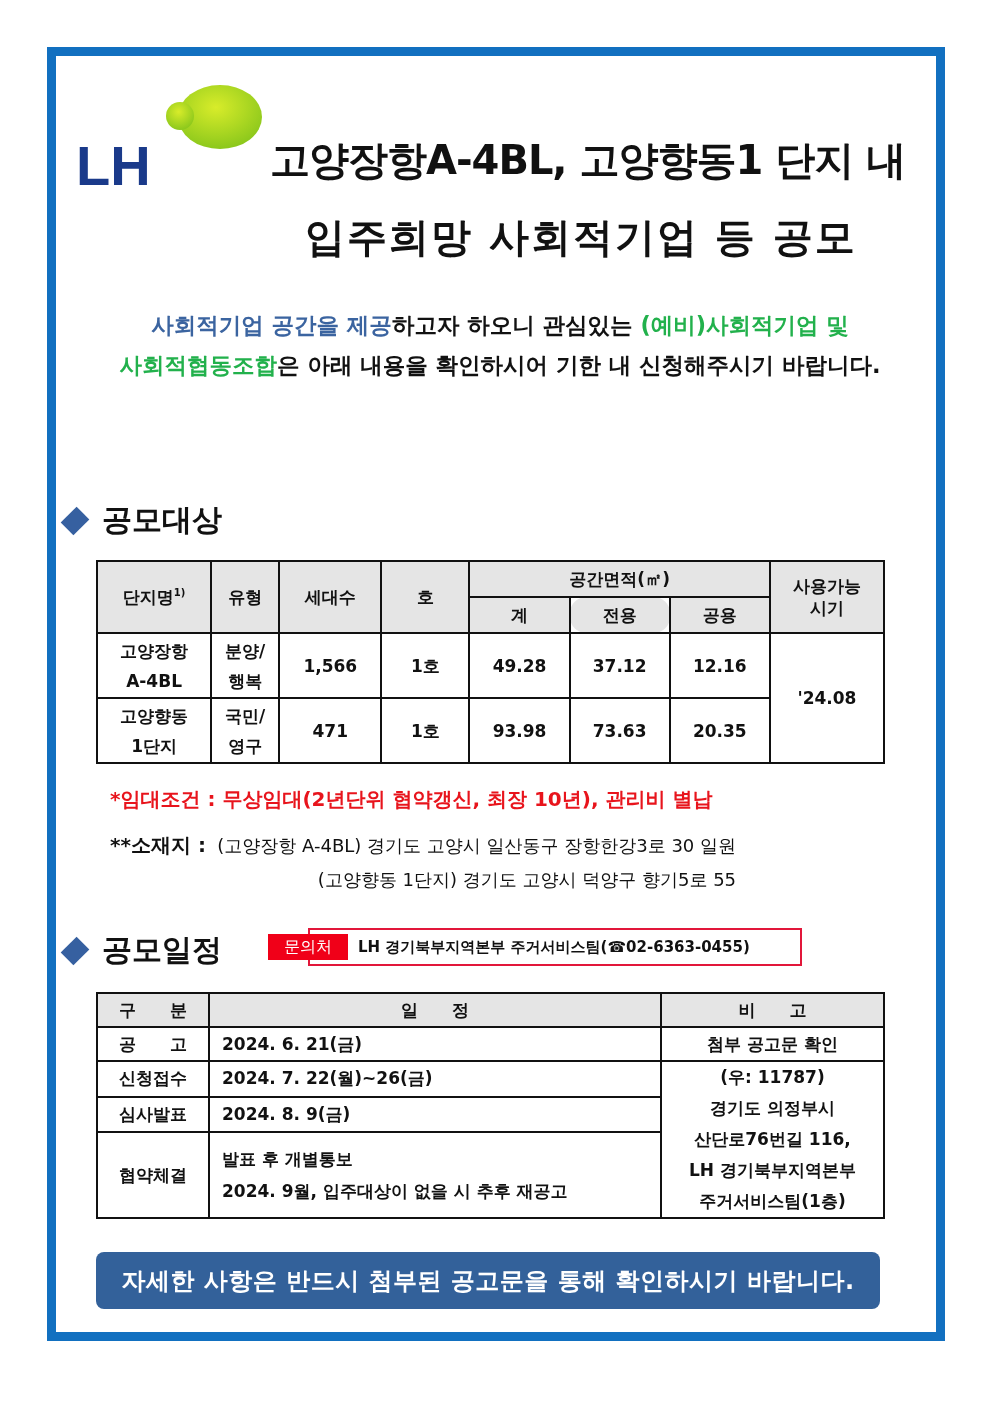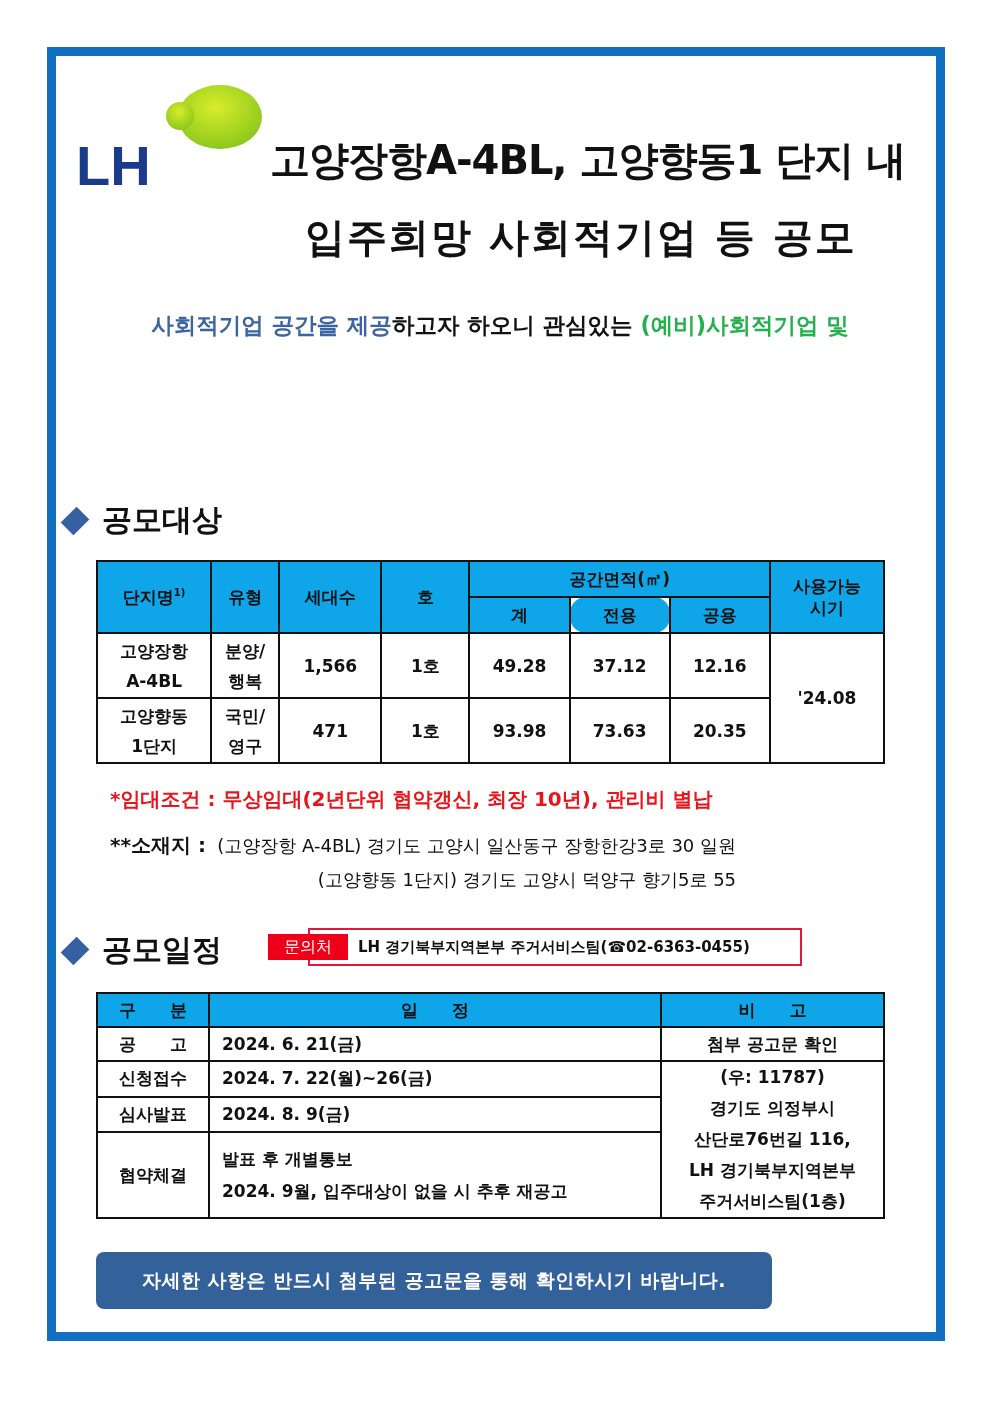--- a/index.html
+++ b/index.html
@@ -10,34 +10,34 @@
   .title { font-weight:bold; font-size:40px; letter-spacing:-1px; white-space:nowrap; color:#111; }
   .t1 { left:270px; top:133px; }
   .t2 { left:305px; top:210px; letter-spacing:2px; }
   .intro { left:60px; top:305px; width:880px; text-align:center; font-size:22.5px; font-weight:bold; line-height:40px; letter-spacing:0px; }
   .blue { color:#3b64a0; }
   .green { color:#22b14c; }
   .sec { font-size:30px; font-weight:bold; white-space:nowrap; display:flex; align-items:center; }
   .diamond { display:inline-block; width:18px; height:18px; background:#3660a0; transform:rotate(45deg) scaleY(1.25); margin-right:18px; margin-left:4px; }
   table { border-collapse:collapse; font-weight:bold; font-size:17px; }
   td, th { border:2px solid #111; text-align:center; vertical-align:middle; padding:0; }
-  th { background:#0ea5e9; font-weight:bold; }
+  th { background:#e5e5e5; font-weight:bold; }
   .t-target { left:96px; top:560px; width:789px; }
   .t-target th { height:34px; }
   .t-target td { height:63px; line-height:30px; }
   .cond { left:110px; top:786px; font-size:20px; font-weight:bold; color:#e8141c; white-space:nowrap; }
   .loc { left:110px; top:828px; font-size:18px; white-space:nowrap; line-height:34px; }
   .loc b { font-size:20px; }
   .contact { left:308px; top:928px; width:494px; height:38px; border:2px solid #e2173a; box-sizing:border-box; display:flex; align-items:center; font-size:15px; font-weight:bold; white-space:nowrap; }
   .contact-badge { position:absolute; left:268px; top:934px; width:80px; height:26px; background:#f00018; color:#fff; font-size:16px; display:flex; align-items:center; justify-content:center; }
   .t-sched { left:96px; top:992px; width:789px; font-size:17px; }
   .t-sched th { height:32px; }
   .t-sched td { height:32px; }
   .left { text-align:left; padding-left:12px; }
-  .footer-box { left:96px; top:1252px; width:676px; height:57px; background:#33619a; border-radius:8px; color:#fff; font-size:19px; font-weight:bold; display:flex; align-items:center; justify-content:center; white-space:nowrap; letter-spacing:0.5px; }
+  .footer-box { left:96px; top:1252px; width:784px; height:57px; background:#33619a; border-radius:8px; color:#fff; font-size:24px; font-weight:bold; display:flex; align-items:center; justify-content:center; white-space:nowrap; letter-spacing:0.5px; }
 </style>
 </head>
 <body>
 
 <div class="frame"></div>
 
 <div class="abs logo">
   <svg width="190" height="110" viewBox="0 0 190 110">
     <defs>
       <radialGradient id="g1" cx="45%" cy="35%" r="65%">
@@ -50,20 +50,21 @@
     <circle cx="104" cy="32" r="14" fill="url(#g1)"></circle>
     <text x="0" y="101" font-family="Liberation Sans, sans-serif" font-weight="bold" font-size="56" fill="#1a3a8a">LH</text>
   </svg>
 </div>
 
 <div class="abs title t1">고양장항A-4BL, 고양향동1 단지 내</div>
 <div class="abs title t2">입주희망 사회적기업 등 공모</div>
 
 <div class="abs intro">
   <div><span class="blue">사회적기업 공간을 제공</span><span>하고자 하오니 관심있는 </span><span class="green">(예비)사회적기업 및</span></div>
+  <div><span class="green">사회적협동조합</span><span>은 아래 내용을 확인하시어 기한 내 신청해주시기 바랍니다.</span></div>
 </div>
 
 <div class="abs sec" style="left:62px; top:500px;">
   <span class="diamond"></span>
   <span>공모대상</span>
 </div>
 
 <table class="abs t-target">
   <tbody>
       <tr>

